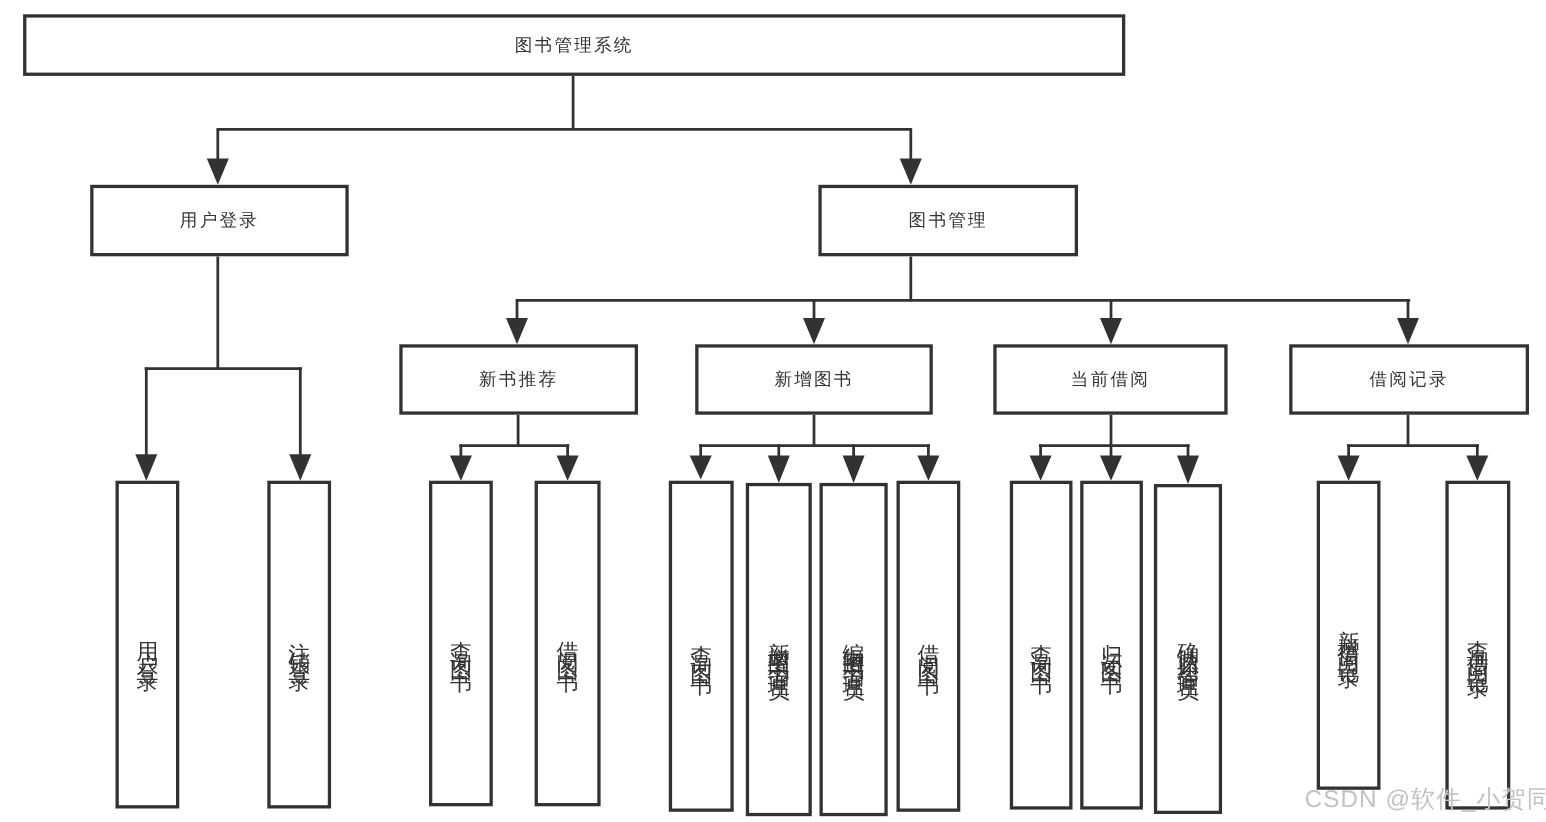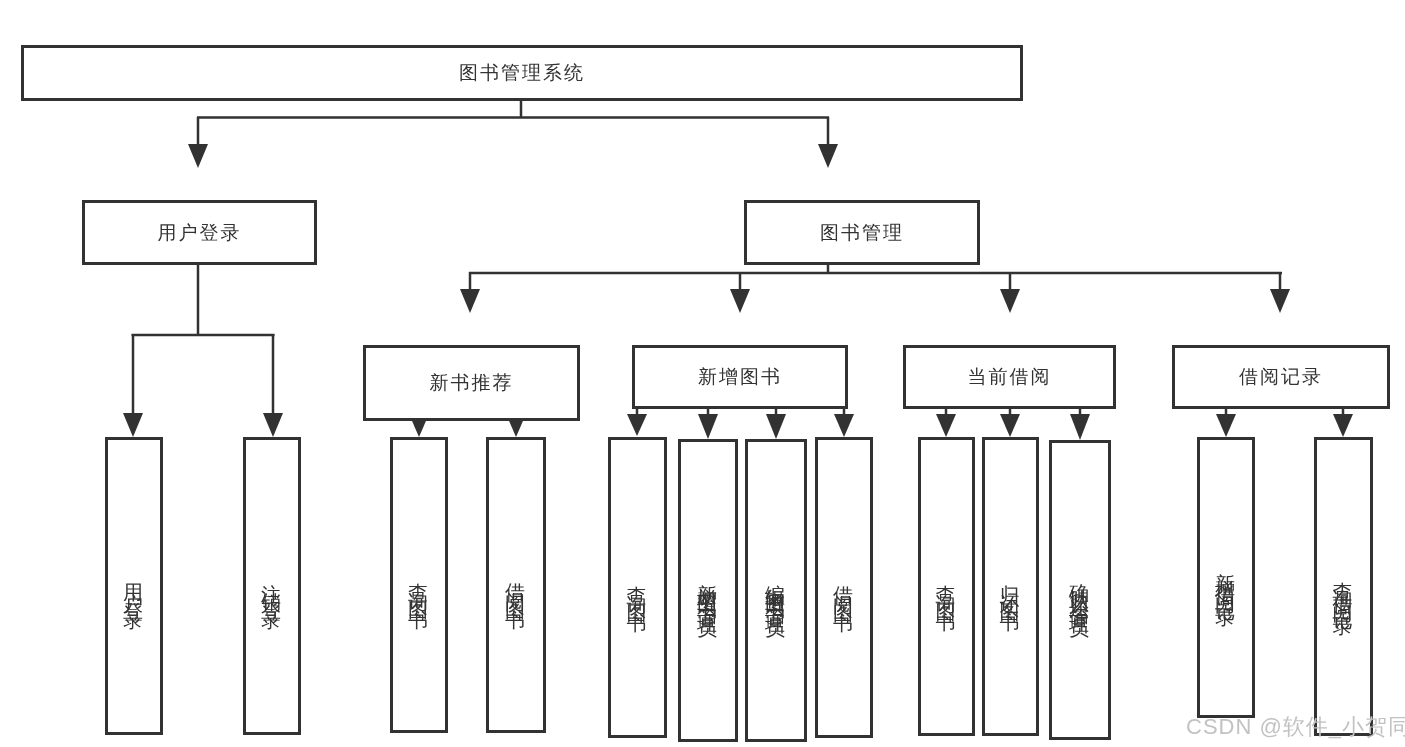--- a/index.html
+++ b/index.html
@@ -9,33 +9,33 @@
   }
   .connector-layer{position:absolute;left:0;top:0;pointer-events:none;}
   .connector-layer line{stroke:#323232;stroke-width:2.5;}
   .connector-layer polygon{fill:#323232;}
 
   .node,.leaf{
     position:absolute;background:#ffffff;border:3px solid #323232;
     display:flex;align-items:center;justify-content:center;
     box-sizing:border-box;color:#333333;
   }
-  .node{font-size:19px;letter-spacing:2px;margin-top:32px;}
+  .node{font-size:16px;letter-spacing:2px;}
   .leaf{
     top:437px;height:298px;font-size:20px;letter-spacing:9px;
     writing-mode:vertical-rl;text-orientation:mixed;
   }
 
   
   #n-root{left:21px;top:13px;width:1002px;height:56px;}
   
   #n-user-login{left:82px;top:168px;width:235px;height:65px;}
   #n-book-mgmt{left:744px;top:168px;width:236px;height:65px;}
   
-  #n-nbr{left:363px;top:313px;width:217px;height:76px;text-align:center;}
+  #n-nbr{left:363px;top:313px;width:217px;height:64px;text-align:center;}
   #n-bb{left:632px;top:313px;width:216px;height:64px;}
   #n-cb{left:903px;top:313px;width:213px;height:64px;}
   #n-br{left:1172px;top:313px;width:218px;height:64px;}
   
   #l-user-login{left:105px;width:58px;}
   #l-logout{left:243px;width:58px;}
   #l-nbr-query{left:390px;width:58px;height:296px;}
   #l-nbr-borrow{left:486px;width:60px;height:296px;}
   #l-bb-query{left:608px;width:59px;height:301px;}
   #l-bb-add{left:678px;top:439px;width:60px;height:303px;letter-spacing:5px;}

